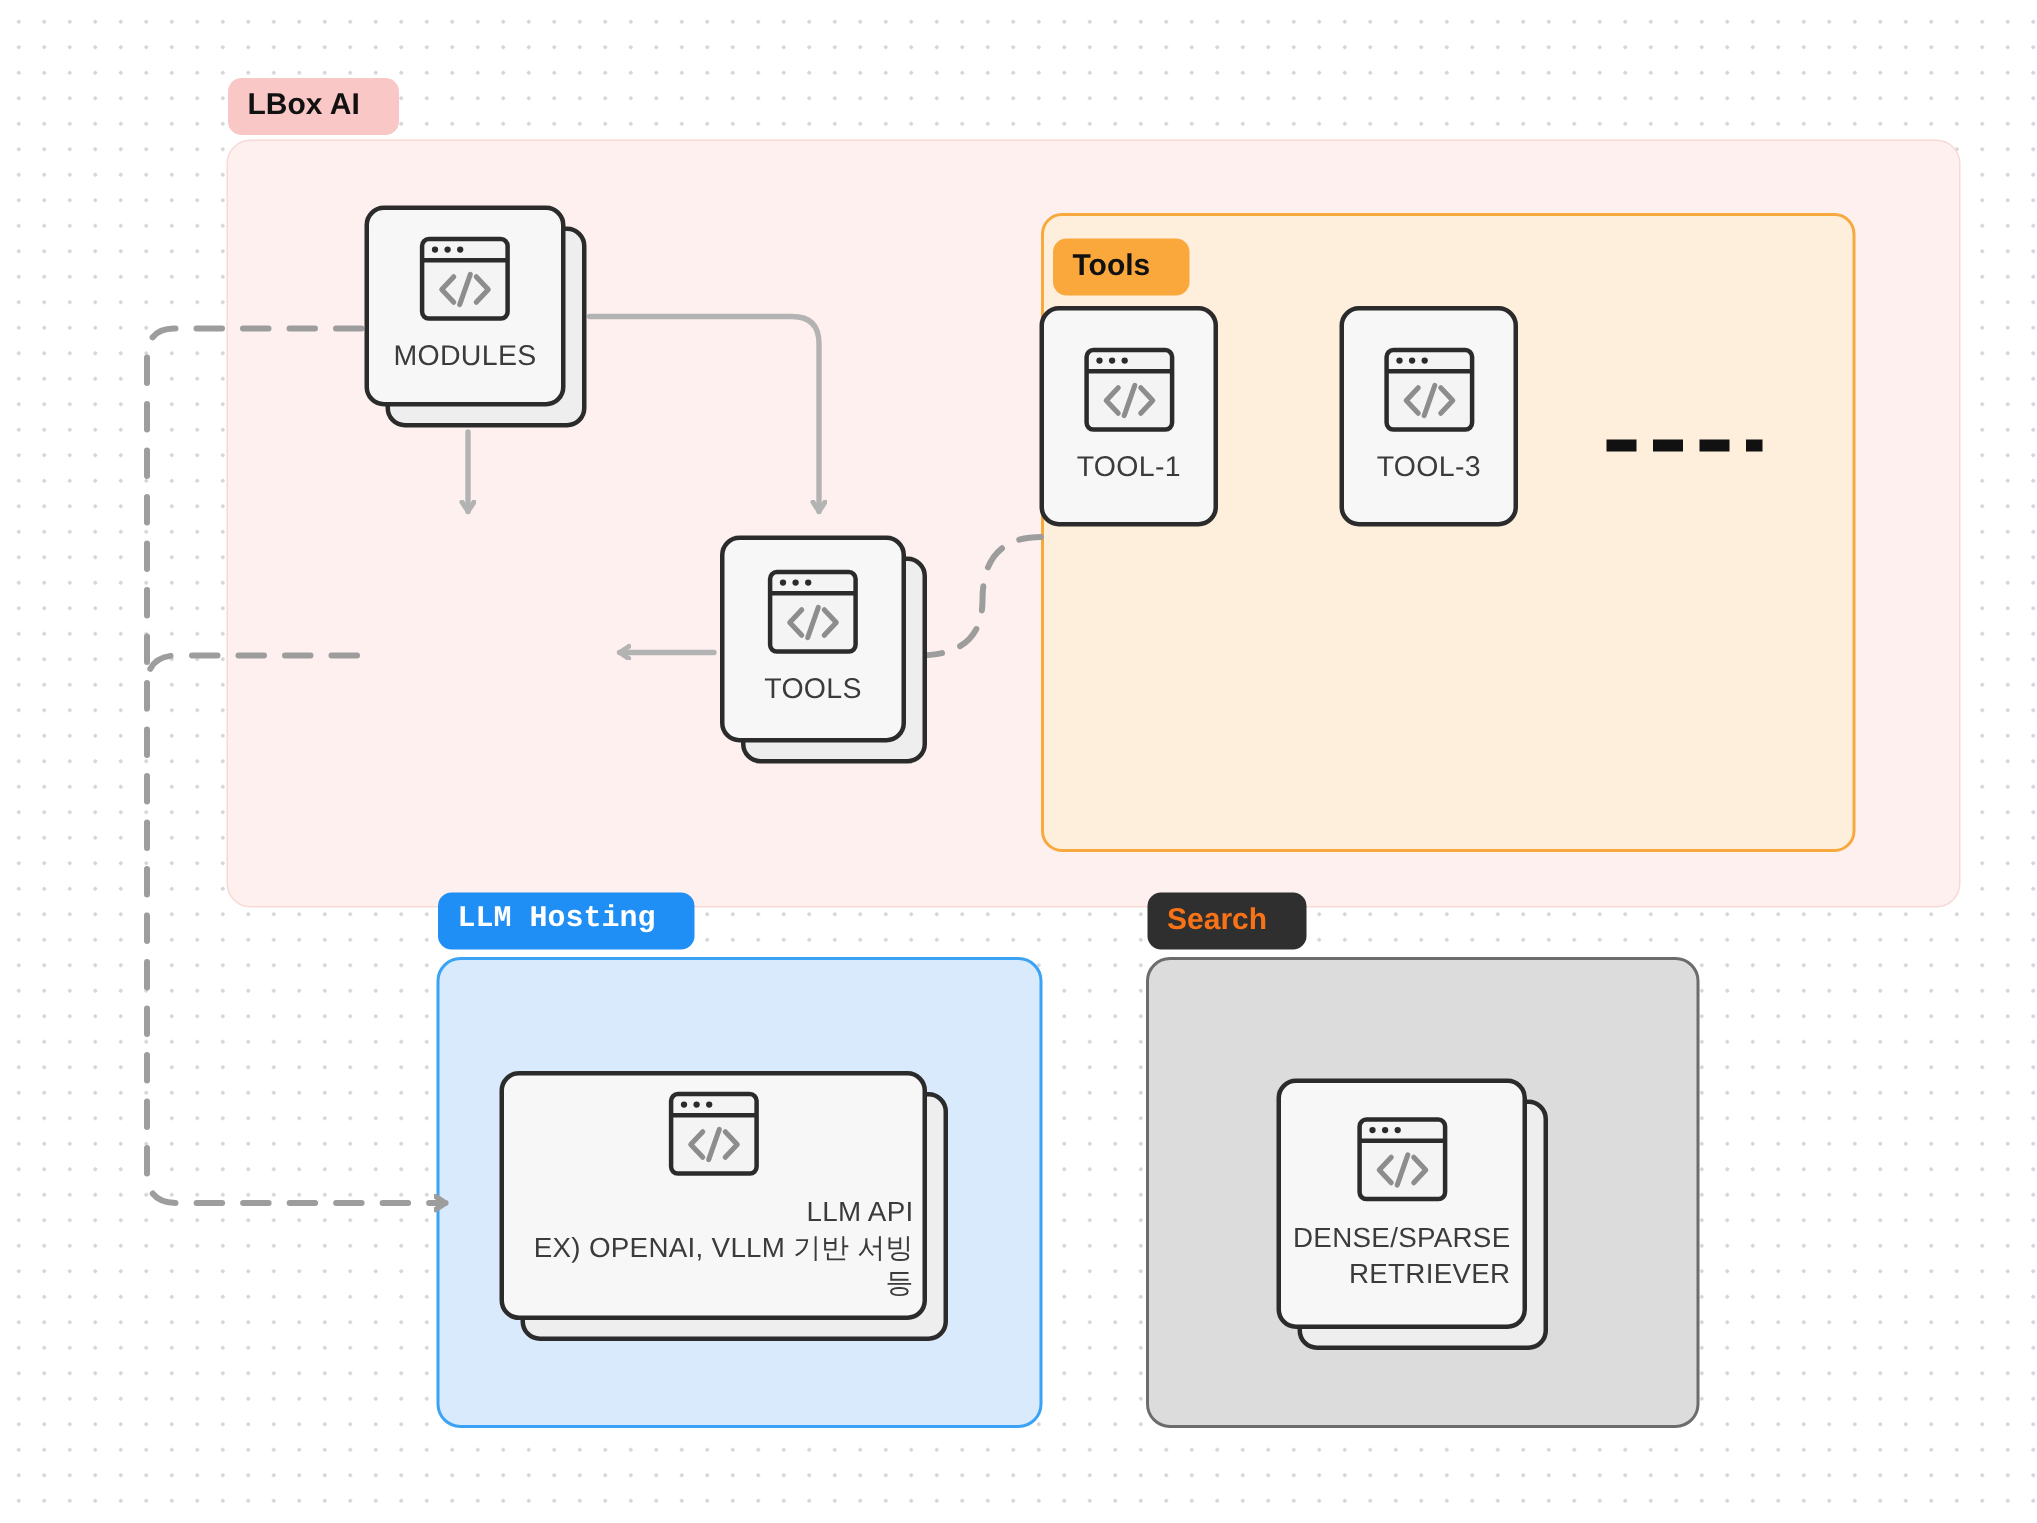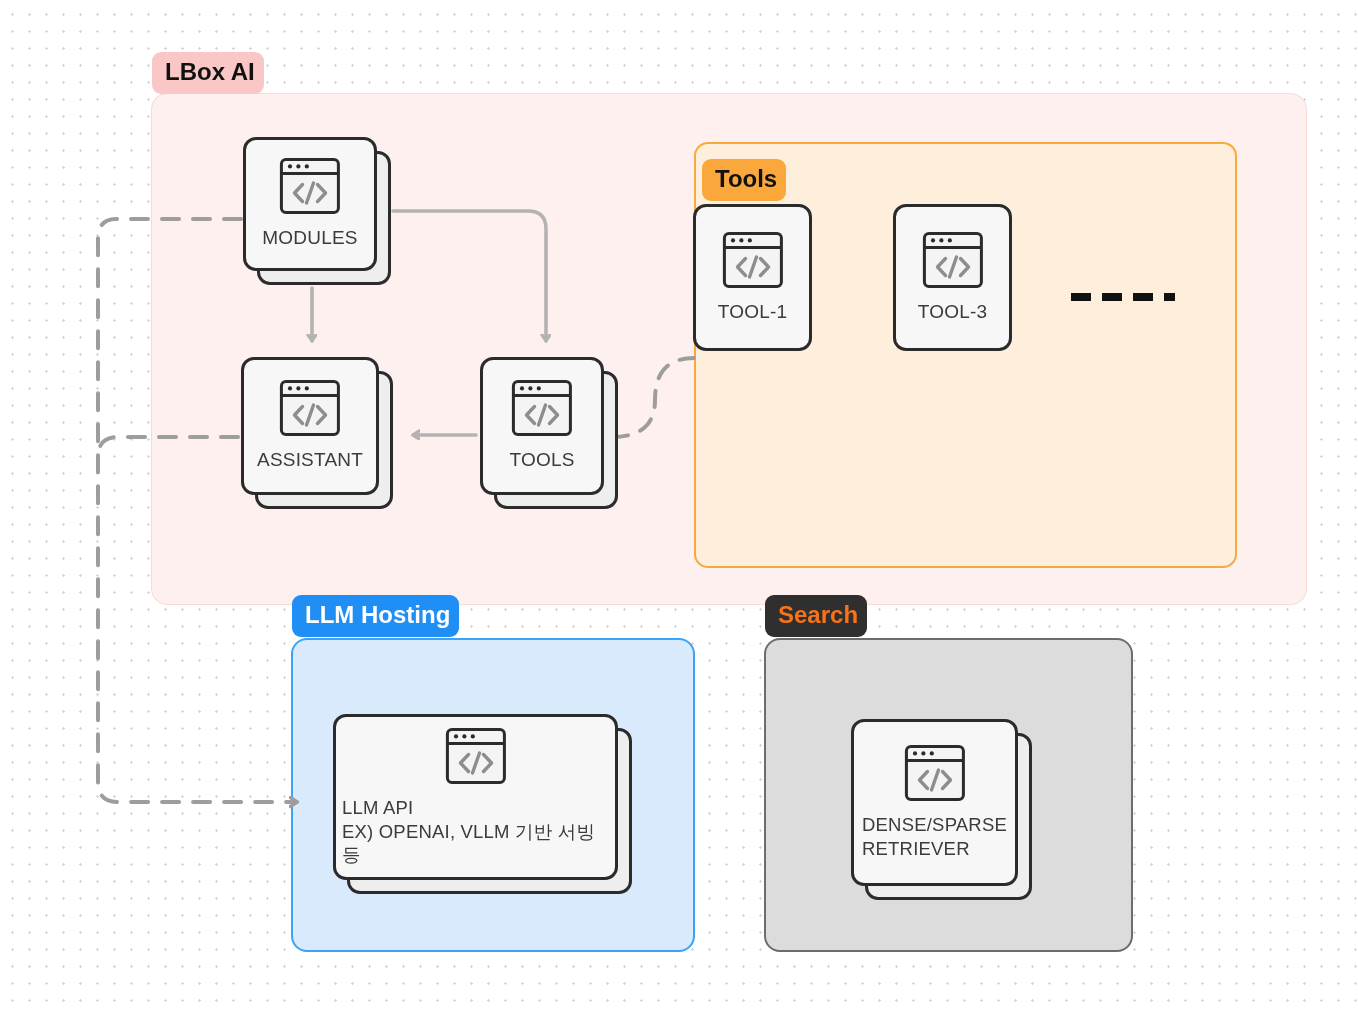--- a/index.html
+++ b/index.html
@@ -72,42 +72,43 @@
     z-index: 2;
   }
 
   
   .badge {
     position: absolute;
     display: inline-flex;
     align-items: center;
     justify-content: center;
     border-radius: 9px;
-    font-size: 24px;
+    font-size: 20px;
     font-weight: bold;
     line-height: 1;
-    padding: 8px 9px 10px 13px;
+    padding: 8px 26px 10px 13px;
     white-space: nowrap;
     z-index: 12;
     text-align: center;
   }
   .badge-lbox {
     left: 152px; top: 52px;
     background: #f9c8c6;
     color: #111111;
   }
   .badge-tools {
     left: 702px; top: 159px;
     background: #faa83c;
     color: #111111;
   }
   .badge-llm {
     left: 292px; top: 595px;
     background: #1f8ff5;
     color: #ffffff;
+    font-family: Liberation Mono, monospace;
   }
   .badge-search {
     left: 765px; top: 595px;
     background: #2f2f2f;
     color: #f97316;
   }
 
   
   .node {
     position: absolute;
@@ -137,21 +138,21 @@
     justify-content: center;
     z-index: 1;
   }
 
   .win-icon { display: block; }
 
   .node-label {
     margin-top: 11px;
     font-size: 19px;
     color: #3b3b3b;
-    text-align: left;
+    text-align: right;
     letter-spacing: 0.2px;
     line-height: 1.28;
     white-space: pre-line;
     padding: 0 6px;
   }
   .node-label.small { font-size: 18.5px; }
 
   
   #node-modules   { left: 243px; top: 137px;  width: 134px; height: 134px; }
   #node-assistant { left: 241px; top: 357px;  width: 138px; height: 138px; }
@@ -229,36 +230,20 @@
         <circle cx="19.4" cy="9.4" r="2.1" fill="#2b2b2b"></circle>
         <circle cx="27.8" cy="9.4" r="2.1" fill="#2b2b2b"></circle>
         <path d="M23.5,27.5 L15.5,36 L23.5,44.5" fill="none" stroke="#8d8d8d" stroke-width="3.4" stroke-linecap="round" stroke-linejoin="round"></path>
         <path d="M38.5,27.5 L46.5,36 L38.5,44.5" fill="none" stroke="#8d8d8d" stroke-width="3.4" stroke-linecap="round" stroke-linejoin="round"></path>
         <path d="M34.5,26 L27.5,46" fill="none" stroke="#8d8d8d" stroke-width="3.4" stroke-linecap="round"></path>
       </svg>
       <div class="node-label">MODULES</div>
     </div>
   </div>
 
-  <div class="node" id="node-assistant">
-    <div class="stack-back"></div>
-    <div class="card-face">
-      <svg class="win-icon" width="62" height="58" viewBox="0 0 62 58">
-        <rect x="2.4" y="2.4" width="57" height="53" rx="4.5" fill="#f4f4f4" stroke="#2b2b2b" stroke-width="3"></rect>
-        <path d="M2.4,16.5 H59.4" stroke="#2b2b2b" stroke-width="3"></path>
-        <circle cx="11" cy="9.4" r="2.1" fill="#2b2b2b"></circle>
-        <circle cx="19.4" cy="9.4" r="2.1" fill="#2b2b2b"></circle>
-        <circle cx="27.8" cy="9.4" r="2.1" fill="#2b2b2b"></circle>
-        <path d="M23.5,27.5 L15.5,36 L23.5,44.5" fill="none" stroke="#8d8d8d" stroke-width="3.4" stroke-linecap="round" stroke-linejoin="round"></path>
-        <path d="M38.5,27.5 L46.5,36 L38.5,44.5" fill="none" stroke="#8d8d8d" stroke-width="3.4" stroke-linecap="round" stroke-linejoin="round"></path>
-        <path d="M34.5,26 L27.5,46" fill="none" stroke="#8d8d8d" stroke-width="3.4" stroke-linecap="round"></path>
-      </svg>
-      <div class="node-label">ASSISTANT</div>
-    </div>
-  </div>
 
   <div class="node" id="node-tools">
     <div class="stack-back"></div>
     <div class="card-face">
       <svg class="win-icon" width="62" height="58" viewBox="0 0 62 58">
         <rect x="2.4" y="2.4" width="57" height="53" rx="4.5" fill="#f4f4f4" stroke="#2b2b2b" stroke-width="3"></rect>
         <path d="M2.4,16.5 H59.4" stroke="#2b2b2b" stroke-width="3"></path>
         <circle cx="11" cy="9.4" r="2.1" fill="#2b2b2b"></circle>
         <circle cx="19.4" cy="9.4" r="2.1" fill="#2b2b2b"></circle>
         <circle cx="27.8" cy="9.4" r="2.1" fill="#2b2b2b"></circle>

